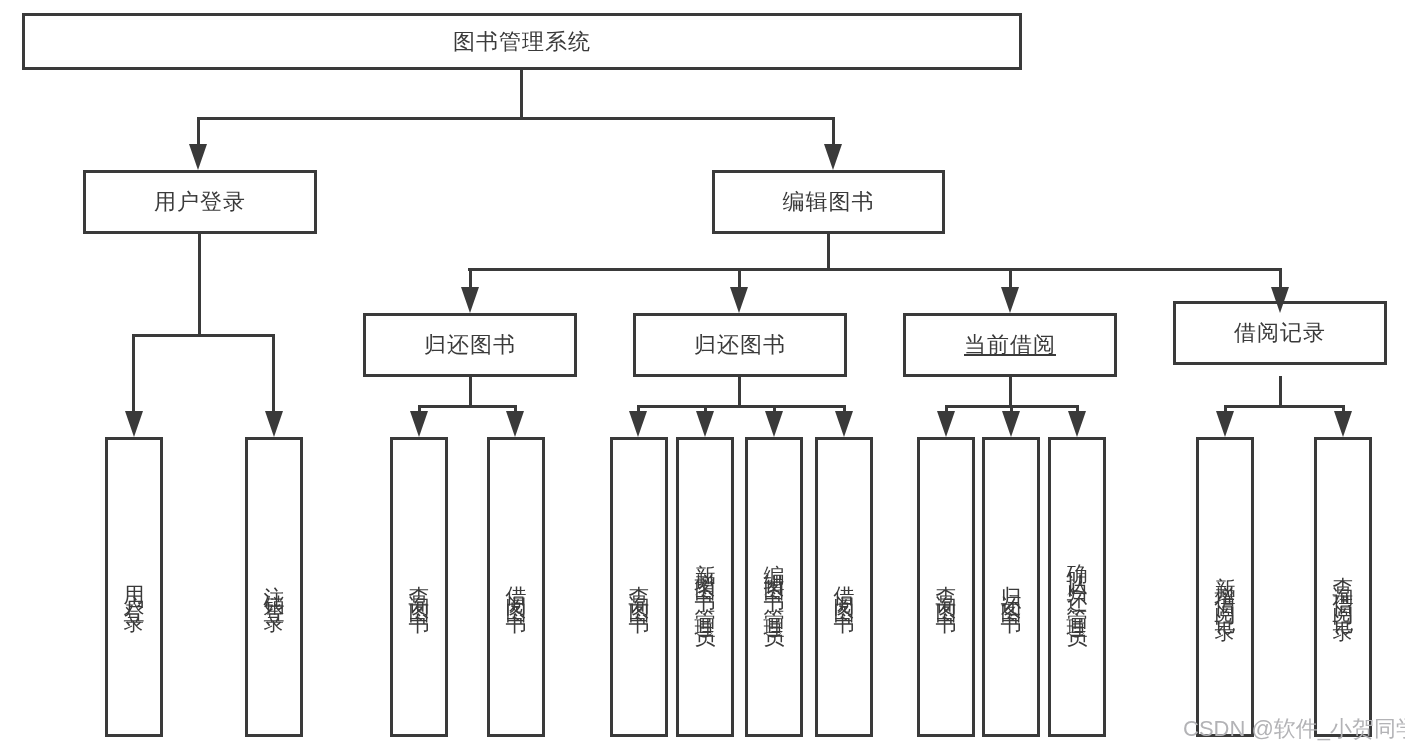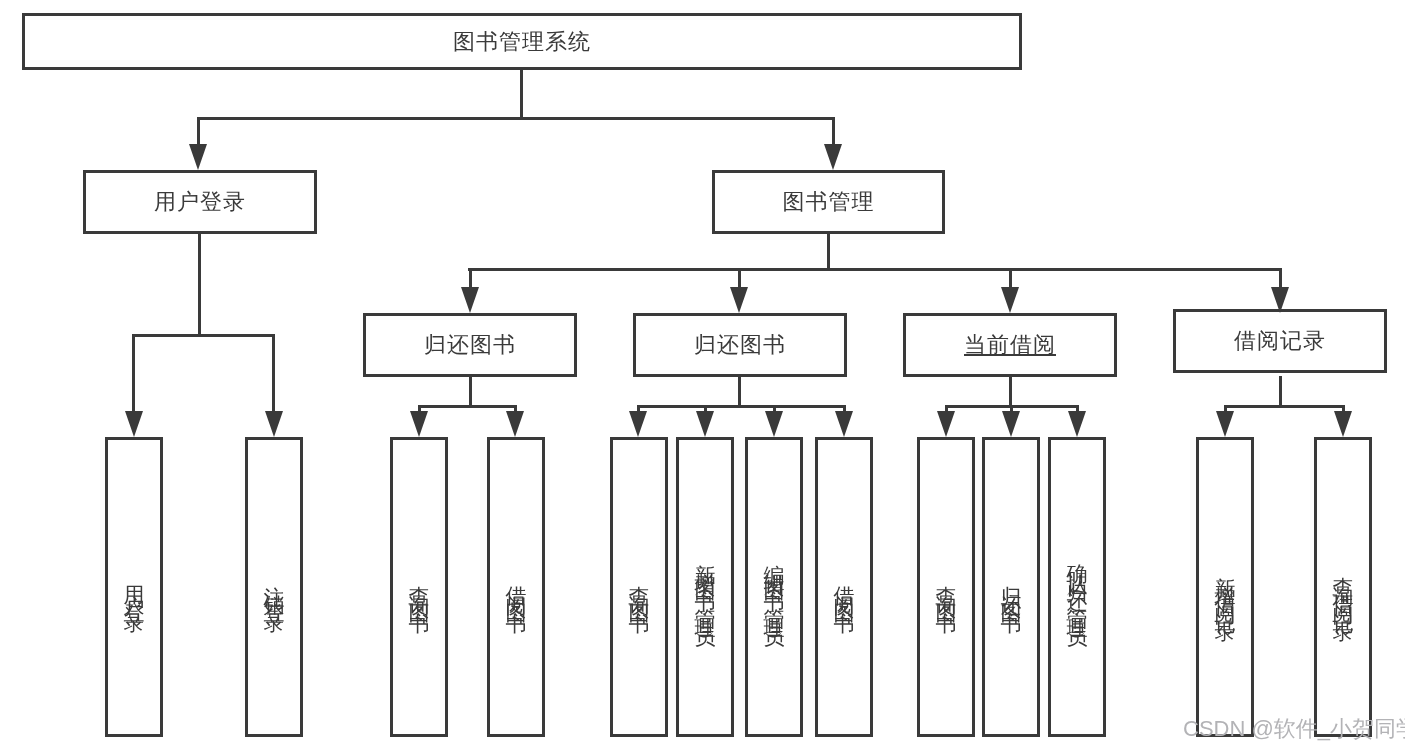--- a/index.html
+++ b/index.html
@@ -58,26 +58,26 @@
   }
 </style>
 </head>
 <body>
 
 <div class="canvas">
 
   <div class="box" style="left:22px;top:13px;width:1000px;height:57px;">图书管理系统</div>
 
   <div class="box" style="left:83px;top:170px;width:234px;height:64px;">用户登录</div>
-  <div class="box" style="left:712px;top:170px;width:233px;height:64px;">图书管理</div>
+  <div class="box" style="left:712px;top:170px;width:233px;height:64px;">编辑图书</div>
 
   <div class="box" style="left:363px;top:313px;width:214px;height:64px;">归还图书</div>
   <div class="box" style="left:633px;top:313px;width:214px;height:64px;">归还图书</div>
   <div class="box" style="left:903px;top:313px;width:214px;height:64px;text-decoration:underline;">当前借阅</div>
-  <div class="box" style="left:1173px;top:309px;width:214px;height:64px;">借阅记录</div>
+  <div class="box" style="left:1173px;top:301px;width:214px;height:64px;">借阅记录</div>
 
   <div class="vbox" style="left:105px;">用户登录</div>
   <div class="vbox" style="left:245px;">注销登录</div>
 
   <div class="vbox" style="left:390px;">查询图书</div>
   <div class="vbox" style="left:487px;">借阅图书</div>
 
   <div class="vbox" style="left:610px;">查询图书</div>
   <div class="vbox" style="left:676px;">新增图书（管理员）</div>
   <div class="vbox" style="left:745px;">编辑图书（管理员）</div>

